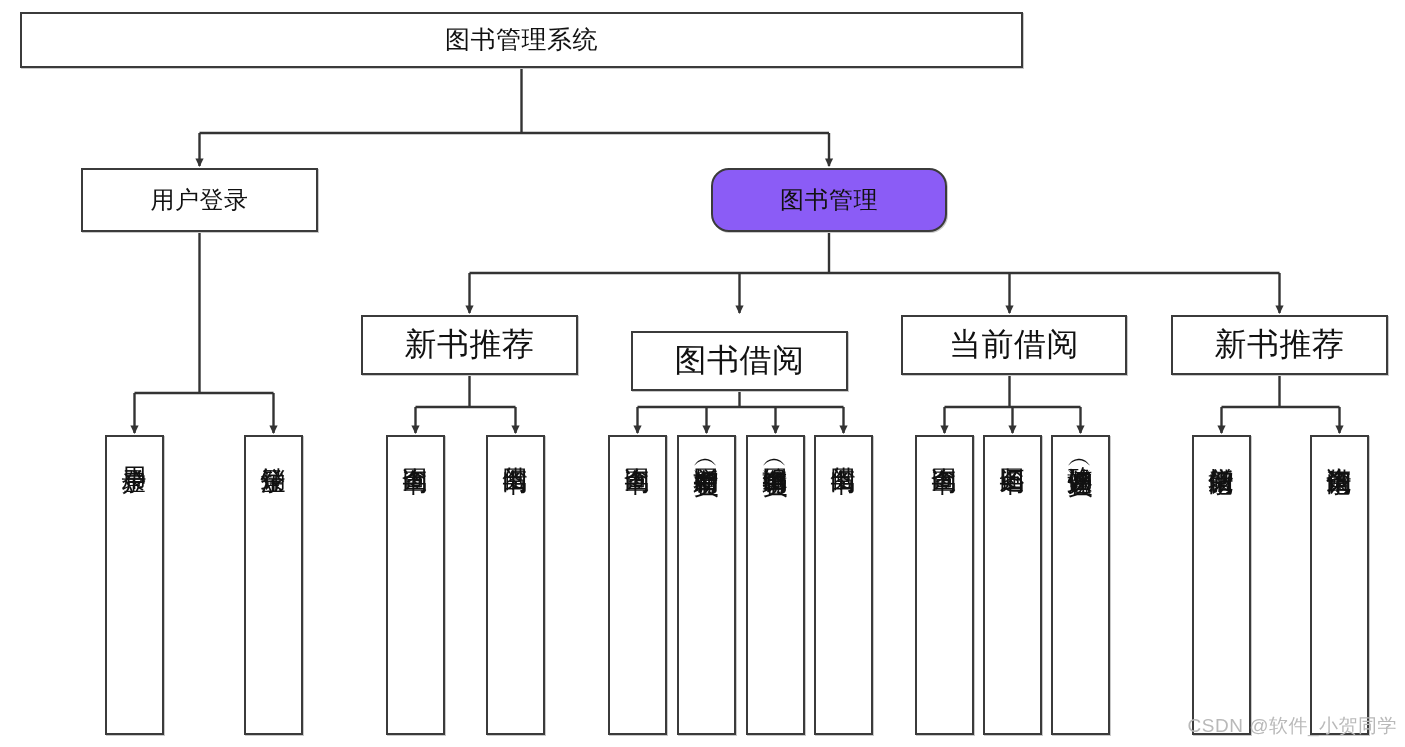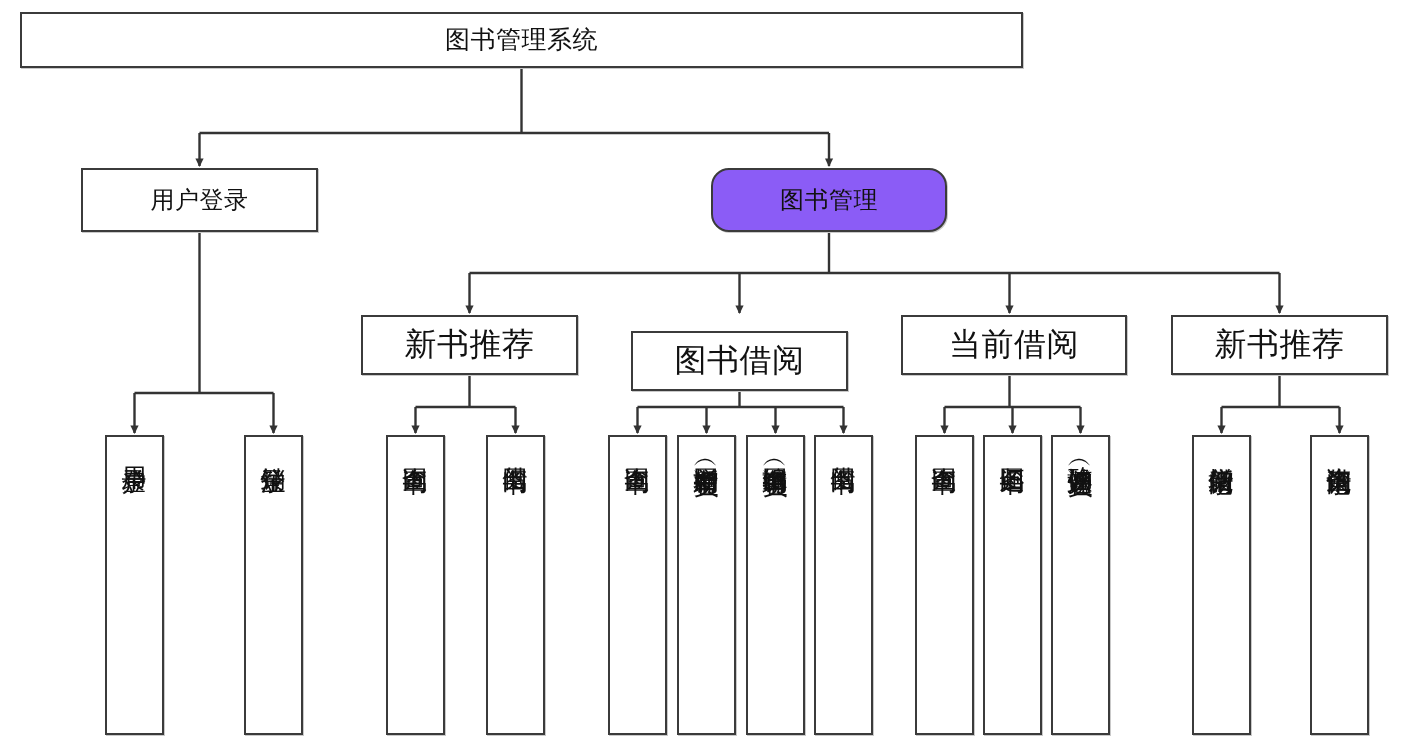--- a/index.html
+++ b/index.html
@@ -174,13 +174,14 @@
         <span class="label">确认归还（管理员）</span>
       </div>
       <div class="node leaf" style="left: 1192px; top: 435px; width: 59px; height: 300px; border-color: rgb(59, 59, 59); background: rgb(255, 255, 255); color: rgb(17, 17, 17);">
         <span class="label">新增借阅记录</span>
       </div>
       <div class="node leaf" style="left: 1310px; top: 435px; width: 59px; height: 300px; border-color: rgb(59, 59, 59); background: rgb(255, 255, 255); color: rgb(17, 17, 17);">
         <span class="label">查询借阅记录</span>
       </div>
     </div>
 
+  <div class="watermark">CSDN @软件_小贺同学</div>
 </div>
 
 </body></html>

